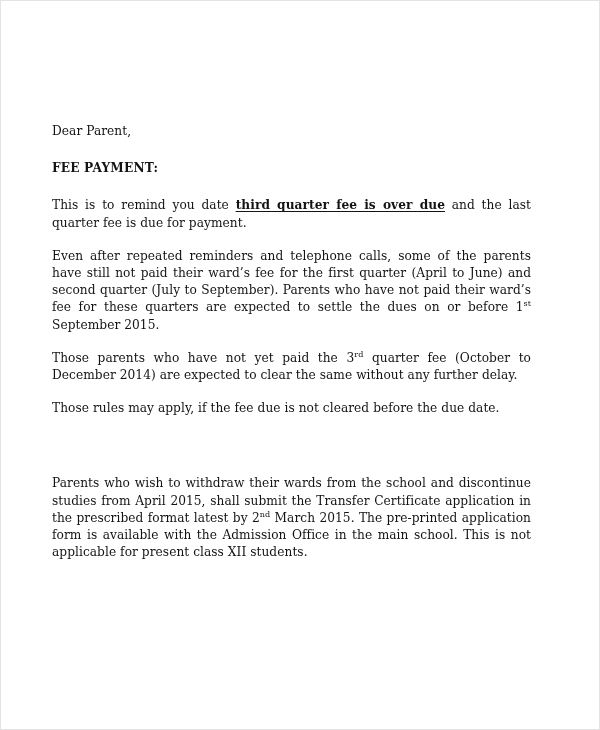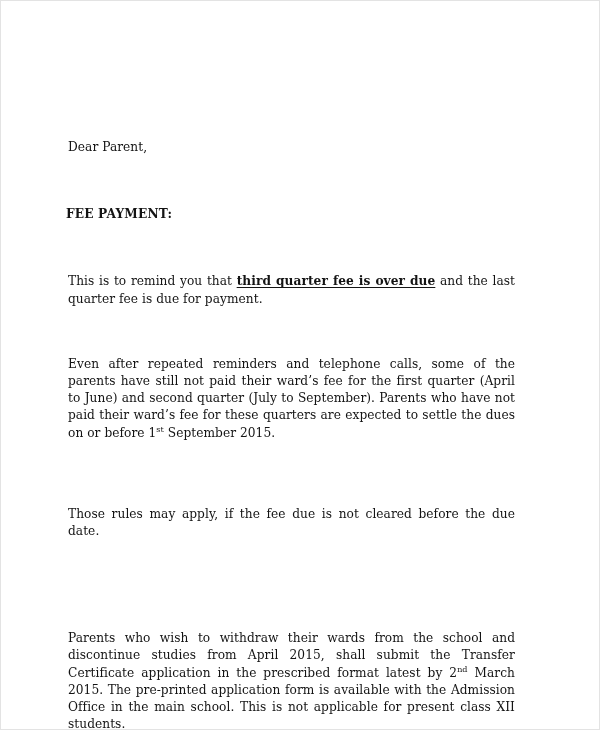--- a/index.html
+++ b/index.html
@@ -25,30 +25,30 @@
   }
 
   #doc-body {
     position: absolute;
     left: 51px;
     top: 122px;
     width: 479px;
   }
 
   .para {
-    margin: 16px;
+    margin: 0;
     font-size: 12.2px;
     line-height: 17.2px;
     text-align: justify;
     text-justify: inter-word;
     letter-spacing: 0.05px;
   }
 
   .heading {
-    margin: 14px;
+    margin: 0;
     font-size: 12.2px;
     line-height: 17.2px;
     font-weight: bold;
     text-align: left;
     letter-spacing: 0.15px;
   }
 
   
   .gap-salutation { height: 20px; }
   .gap-heading    { height: 20px; }
@@ -76,28 +76,29 @@
   <div id="doc-body">
 
     <p class="para" id="salutation-line">Dear  Parent,</p>
 
     <div class="gap-salutation"></div>
 
     <p class="heading">FEE PAYMENT:</p>
 
     <div class="gap-heading"></div>
 
-    <p class="para" id="p1"><span>This is to remind you that </span><span class="u-bold">third quarter fee is over due</span><span> and the  last quarter fee is due for payment.</span></p>
+    <p class="para" id="p1"><span>This is to remind you date </span><span class="u-bold">third quarter fee is over due</span><span> and the  last quarter fee is due for payment.</span></p>
 
     <div class="gap-para"></div>
 
     <p class="para" id="p2"><span>Even after repeated reminders and telephone calls, some of the parents have still not paid their ward’s fee for the first quarter (April to June) and second quarter (July to September).  Parents who have not paid their ward’s fee for these quarters are expected to settle the dues on or </span><b>before</b><span> </span><b>1<sup>st</sup></b><b> September 2015.</b></p>
 
     <div class="gap-para"></div>
 
+    <p class="para" id="p3"><span>Those parents who have not yet paid the </span><span>3<sup>rd</sup></span><span> quarter fee (October to December 2014) are expected   to clear the same without any further delay.</span></p>
 
     <div class="gap-para"></div>
 
     <p class="para" id="p4"><span>Those rules may apply, if the fee due is not cleared before the due date.</span></p>
 
     <div class="gap-small"></div>
 
 
     <div class="gap-heading"></div>
 

